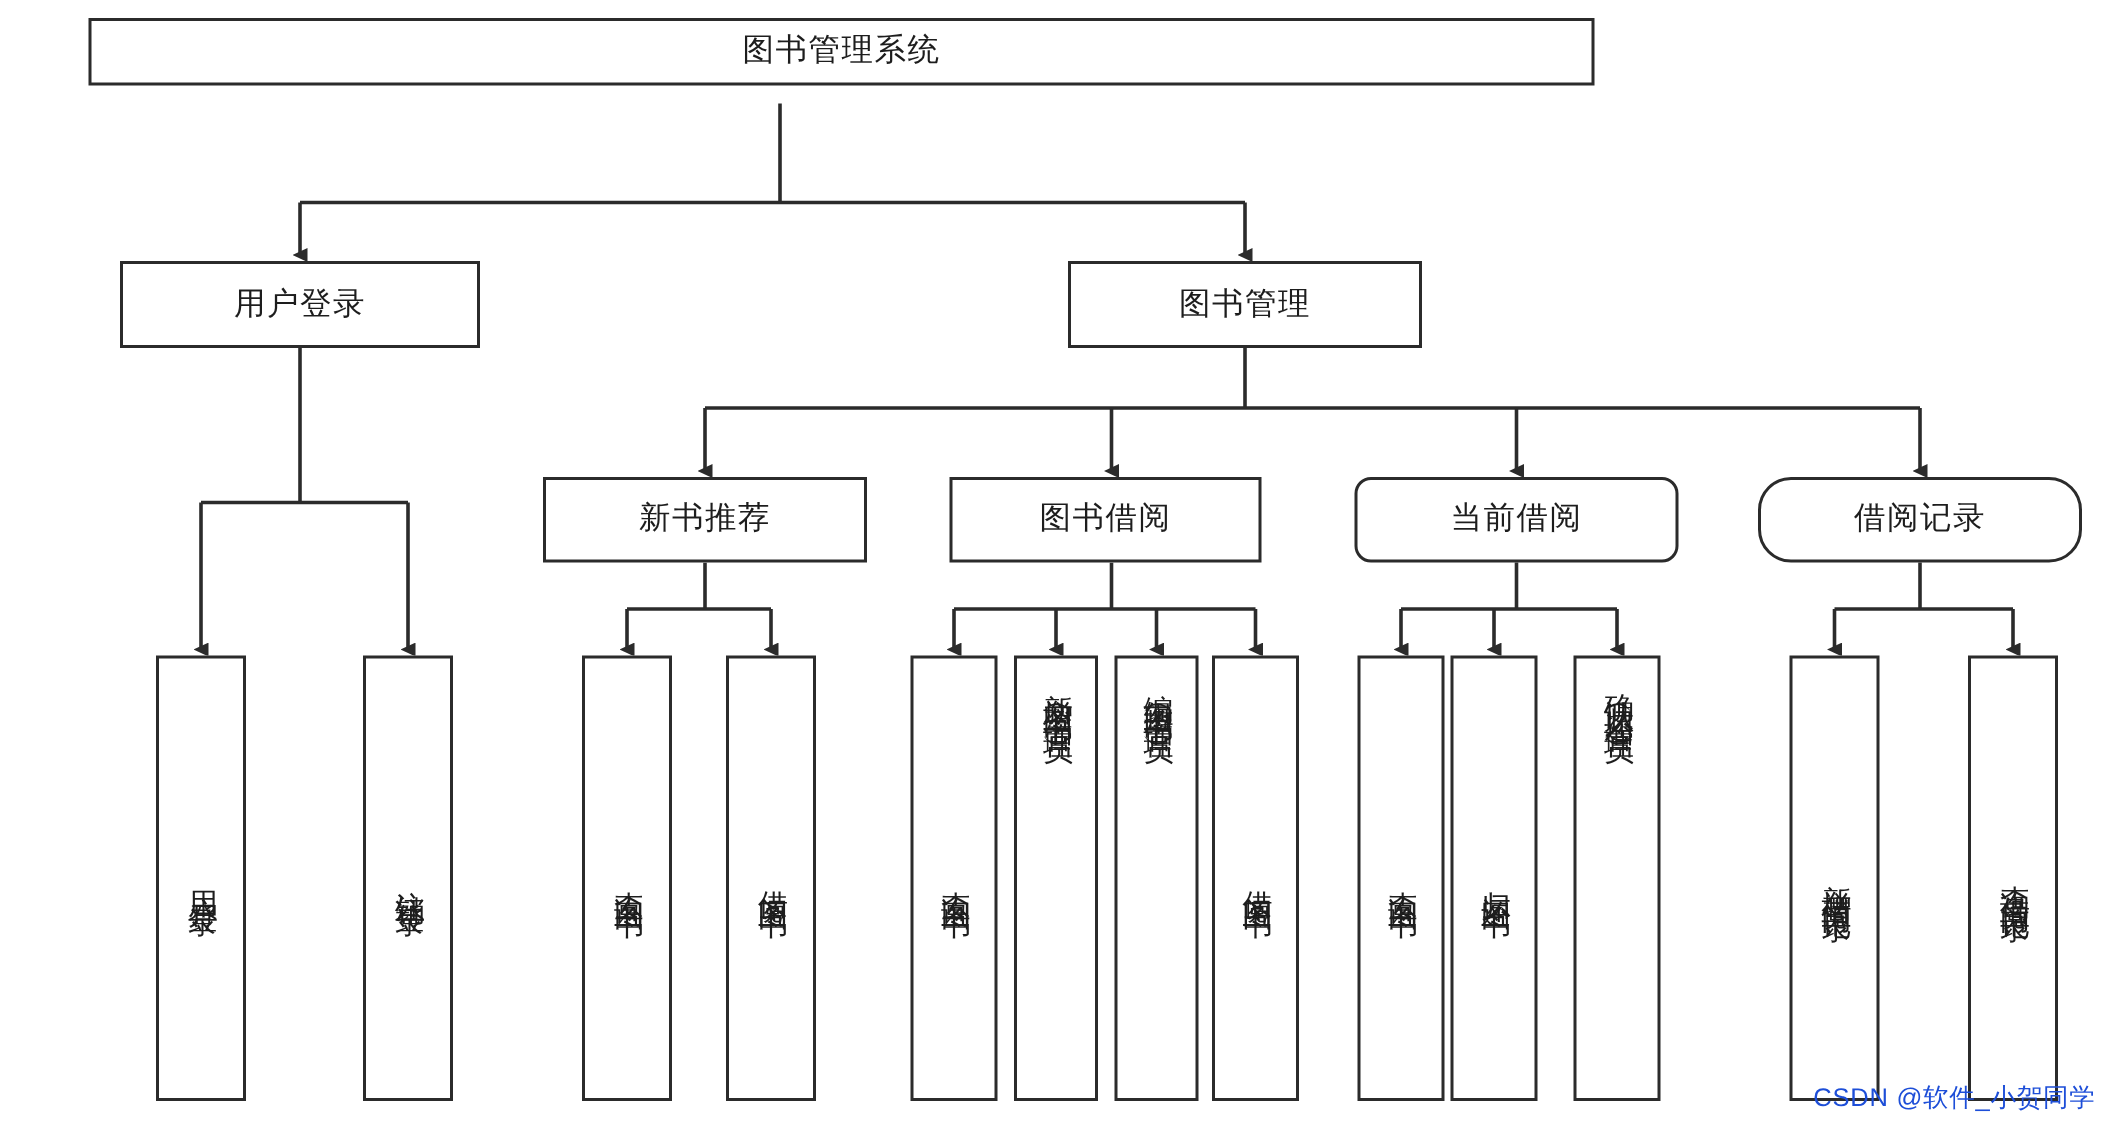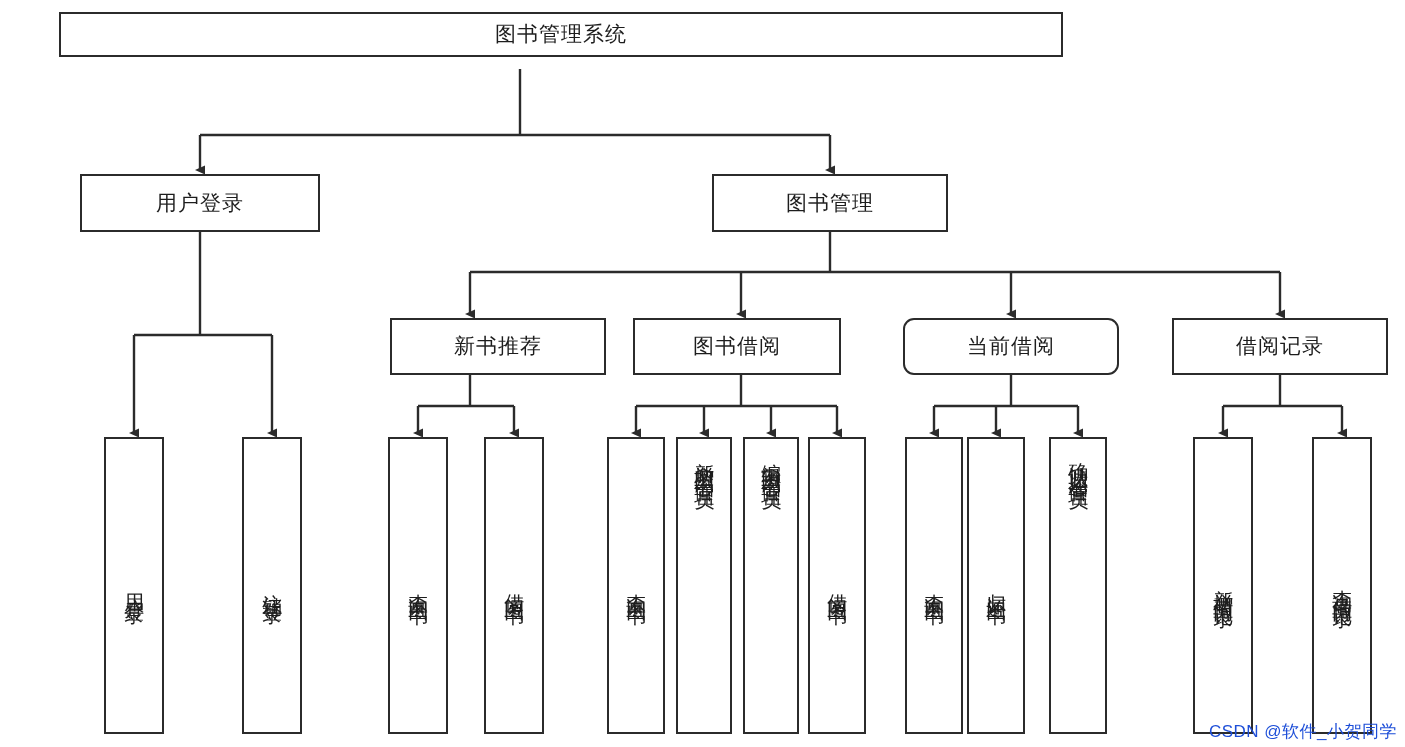--- a/index.html
+++ b/index.html
@@ -143,30 +143,30 @@
     <span class="node-label">图书管理系统</span>
   </div>
 
   <div class="node" style="left: 80px; top: 174px; width: 240px; height: 58px;">
     <span class="node-label">用户登录</span>
   </div>
   <div class="node" style="left: 712px; top: 174px; width: 236px; height: 58px;">
     <span class="node-label">图书管理</span>
   </div>
 
-  <div class="node" style="left: 362px; top: 318px; width: 216px; height: 57px; margin-left: 28px;">
+  <div class="node" style="left: 362px; top: 318px; width: 216px; height: 57px;">
     <span class="node-label">新书推荐</span>
   </div>
   <div class="node" style="left: 633px; top: 318px; width: 208px; height: 57px;">
     <span class="node-label">图书借阅</span>
   </div>
   <div class="node" style="left: 903px; top: 318px; width: 216px; height: 57px; border-radius: 11px;">
     <span class="node-label">当前借阅</span>
   </div>
-  <div class="node" style="left: 1172px; top: 318px; width: 216px; height: 57px;">
+  <div class="node" style="left: 1172px; top: 318px; width: 216px; height: 57px; border-radius: 22px;">
     <span class="node-label">借阅记录</span>
   </div>
 
   <div class="node vertical v-center" style="left: 104px; top: 437px; width: 60px; height: 297px;">
     <span class="node-label">用户登录</span>
   </div>
   <div class="node vertical v-center" style="left: 242px; top: 437px; width: 60px; height: 297px;">
     <span class="node-label">注销登录</span>
   </div>
   <div class="node vertical v-center" style="left: 388px; top: 437px; width: 60px; height: 297px;">

